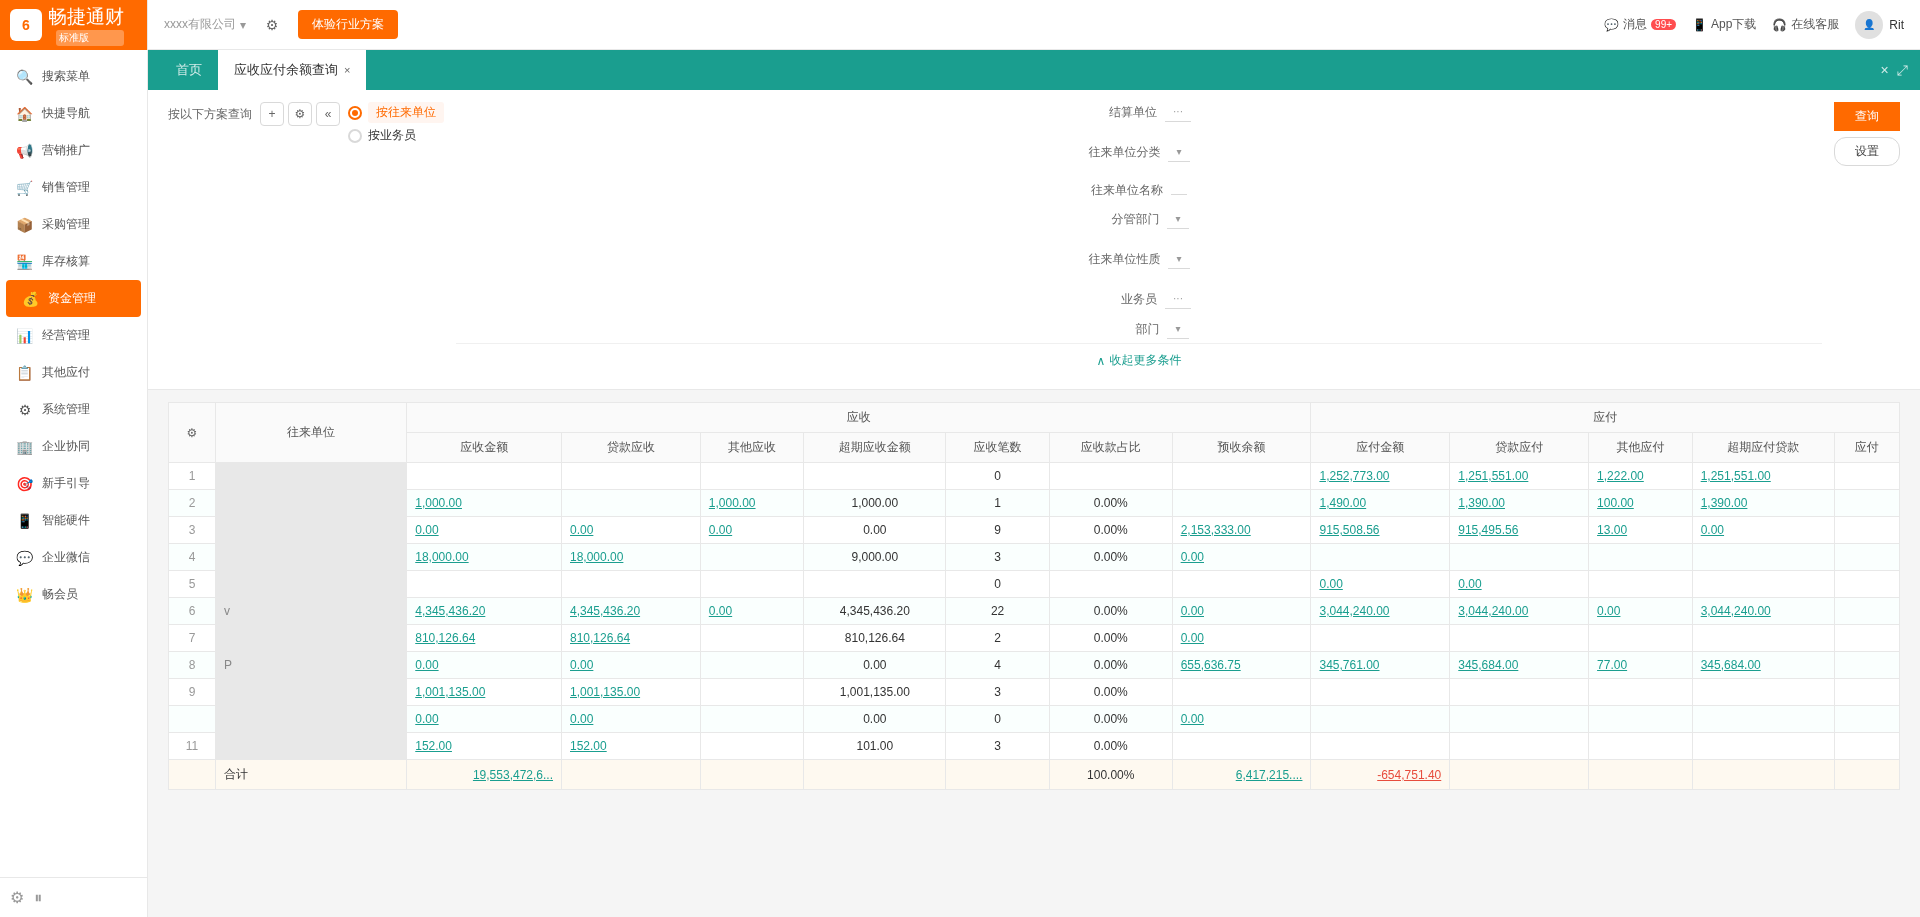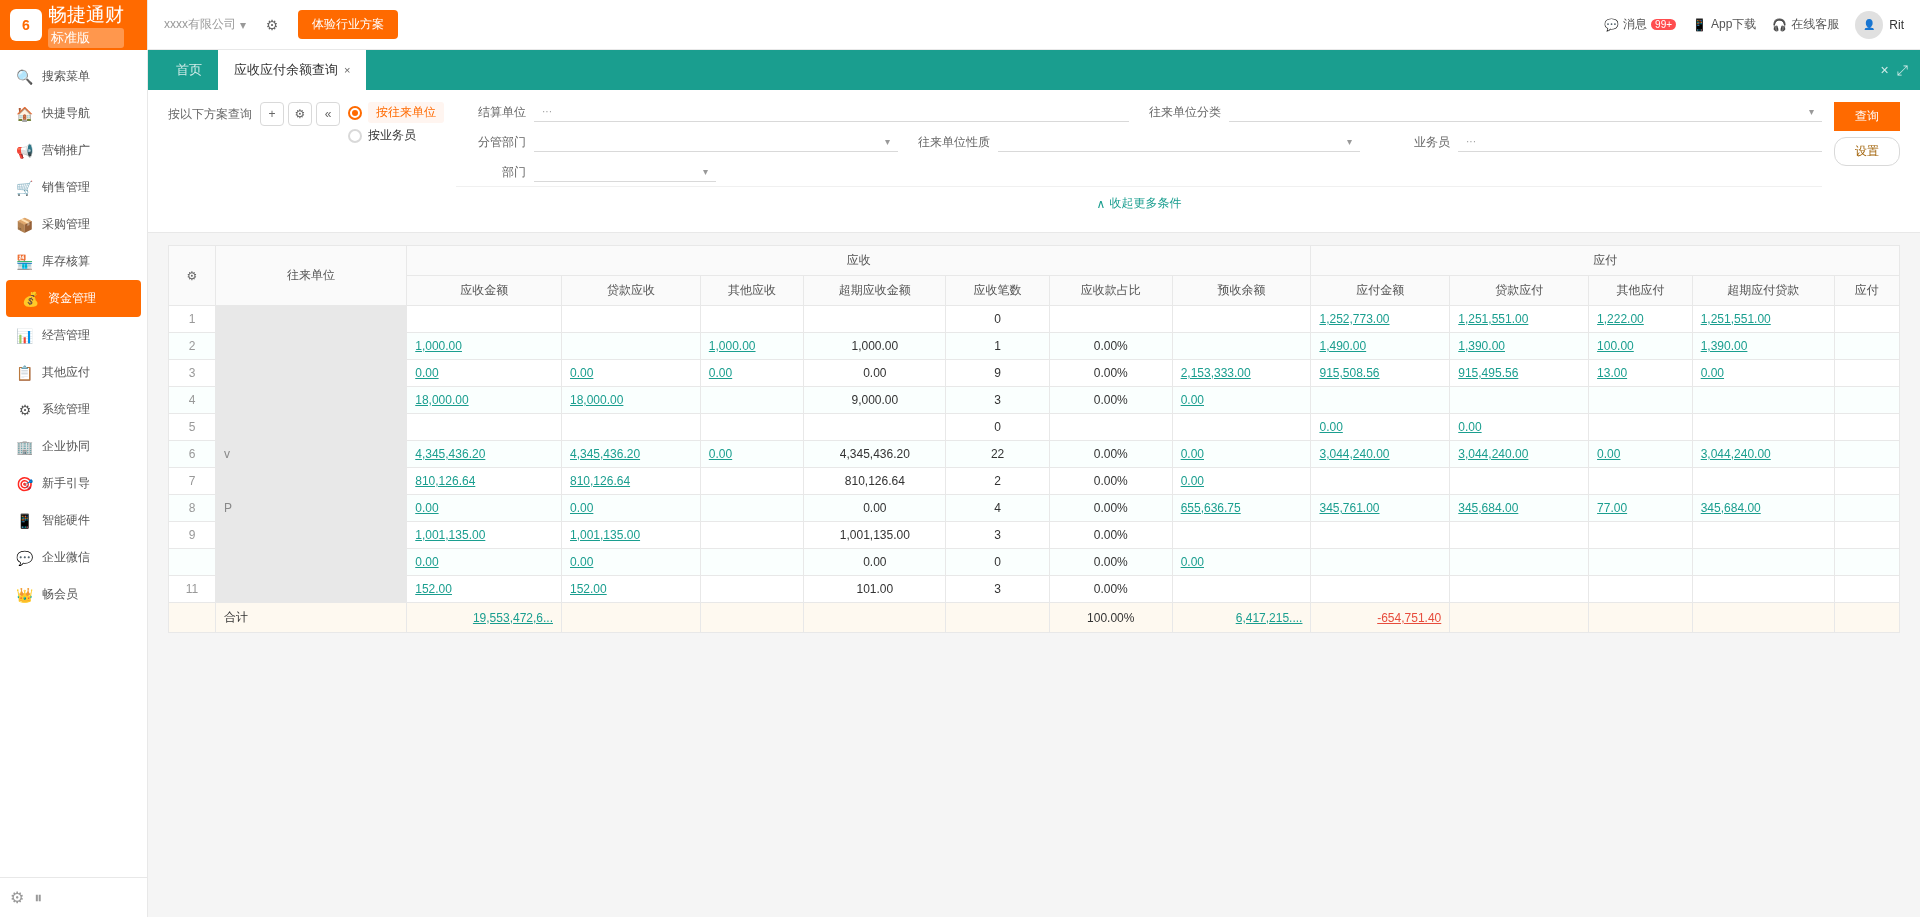--- a/index.html
+++ b/index.html
@@ -13,21 +13,21 @@
     }
     .sidebar-logo {
       height: 50px; background: #ff6a00; display: flex; align-items: center; padding: 0 10px; gap: 6px;
     }
     .sidebar-logo-icon {
       width: 32px; height: 32px; background: #fff; border-radius: 6px;
       display: flex; align-items: center; justify-content: center;
       color: #ff6a00; font-weight: bold; font-size: 14px;
     }
     .sidebar-logo-text { color: #fff; font-size: 19px; }
-    .sidebar-logo-badge { font-size: 13px; color: #fff; background: rgba(255,255,255,0.3); padding: 1px 3px; border-radius: 3px; }
+    .sidebar-logo-badge { font-size: 10px; color: #fff; background: rgba(255,255,255,0.3); padding: 1px 3px; border-radius: 3px; margin-left: 8px; }
     .sidebar-items { flex: 1; overflow-y: auto; padding: 8px 0; }
     .sidebar-item {
       display: flex; align-items: center; gap: 8px;
       padding: 10px 16px; cursor: pointer; color: #555;
       transition: background 0.2s;
     }
     .sidebar-item.active { background: #ff6a00; color: #fff; border-radius: 4px; margin: 0 6px; }
     .sidebar-item-icon { font-size: 14px; width: 18px; text-align: center; }
     .sidebar-item-label { font-size: 12px; }
     .sidebar-footer {
@@ -107,21 +107,21 @@
     }
     .filter-mode-option {
       display: flex; align-items: center; gap: 6px; cursor: pointer; font-size: 12px;
     }
     .radio-icon { width: 14px; height: 14px; border-radius: 50%; border: 2px solid #d9d9d9; display: flex; align-items: center; justify-content: center; }
     .radio-icon.active { border-color: #ff6a00; }
     .radio-icon.active::after { content: ''; width: 6px; height: 6px; background: #ff6a00; border-radius: 50%; }
     .filter-option-active { background: #fff5f0; color: #ff6a00; padding: 2px 8px; border-radius: 3px; }
 
     .filter-rows { display: flex; flex-direction: column; gap: 10px; }
-    .filter-row { display: flex; gap: 20px; align-items: center; }
+    .filter-row { display: flex; gap: 20px; align-items: center; flex-direction: column; }
     .filter-field { display: flex; align-items: center; gap: 8px; flex: 1; }
     .filter-label { color: #666; font-size: 12px; white-space: nowrap; min-width: 70px; text-align: right; }
     .filter-input {
       flex: 1; border: none; border-bottom: 1px solid #d9d9d9;
       padding: 4px 8px; font-size: 12px; color: #333; outline: none;
       display: flex; align-items: center; gap: 4px; cursor: pointer;
     }
     .filter-select {
       flex: 1; display: flex; align-items: center; justify-content: space-between;
       border-bottom: 1px solid #d9d9d9; padding: 4px 8px; cursor: pointer;
@@ -132,21 +132,21 @@
       display: flex; align-items: center; gap: 4px; justify-content: center;
       padding: 8px; border-top: 1px solid #f0f0f0; margin-top: 4px;
     }
 
     .action-buttons { display: flex; flex-direction: column; gap: 6px; }
     .query-btn {
       background: #ff6a00; color: #fff; border: none; border-radius: 0;
       padding: 6px 20px; font-size: 12px; cursor: pointer; white-space: nowrap;
     }
     .setting-btn {
-      background: #fff; color: #a16207; border: 1px solid #d9d9d9; border-radius: 12px;
+      background: #fff; color: #404040; border: 1px solid #d9d9d9; border-radius: 12px;
       padding: 5px 20px; font-size: 12px; cursor: pointer; white-space: nowrap;
     }
 
     
     .table-section {
       flex: 1; overflow: auto; padding: 12px 20px;
     }
     .data-table {
       width: 100%; border-collapse: collapse; background: #fff;
       border: 1px solid #e8e8e8; font-size: 12px;
@@ -327,20 +327,24 @@
                 <div class="filter-input">
                   <span style="color:#999;font-size:10px;">···</span>
                 </div>
               </div>
               <div class="filter-field">
                 <span class="filter-label">往来单位分类</span>
                 <div class="filter-select">
                   <span></span>
                   <span class="chevron">▾</span>
                 </div>
+              </div>
+              <div class="filter-field">
+                <span class="filter-label">往来单位名称</span>
+                <div class="filter-input"></div>
               </div>
             </div>
 
             <div class="filter-row">
               <div class="filter-field">
                 <span class="filter-label">分管部门</span>
                 <div class="filter-select">
                   <span></span>
                   <span class="chevron">▾</span>
                 </div>

